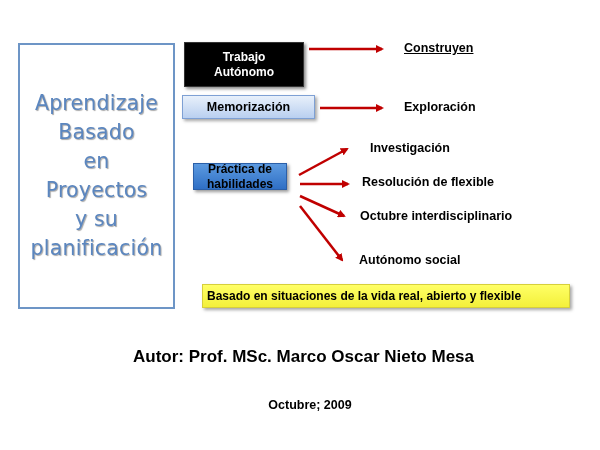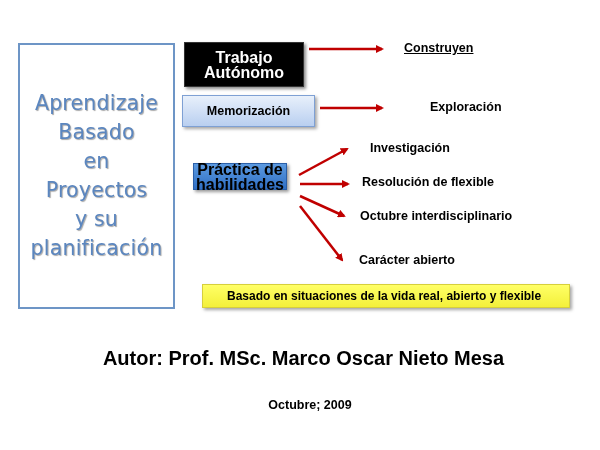--- a/index.html
+++ b/index.html
@@ -4,34 +4,34 @@
 <style>
   html, body { margin:0; padding:0; }
   body { width:600px; height:450px; background:#ffffff; position:relative; overflow:hidden;
          font-family:"Liberation Sans", sans-serif; }
   .abs { position:absolute; }
   .title-frame { left:18px; top:43px; width:157px; height:266px; border:2px solid #6d95c6; box-sizing:border-box;
                  display:flex; align-items:center; justify-content:center; text-align:center; }
   .title-text { color:#5b86bf; font-family:"DejaVu Sans", sans-serif; font-size:20.5px; line-height:29px;
                 text-shadow: 1px 1px 1px rgba(0,0,0,0.35), 0 0 2px #ffffff; white-space:pre-line; letter-spacing:0.2px;text-align:center; }
   .box { box-sizing:border-box; display:flex; align-items:center; justify-content:center; text-align:center;
-         font-weight:bold; font-size:16px; line-height:15px; }
+         font-weight:bold; font-size:12px; line-height:15px; }
   .box-black { left:184px; top:42px; width:120px; height:45px; background:#000; color:#fff;
                box-shadow:2px 2px 3px rgba(0,0,0,0.45); border:1px solid #333; }
-  .box-memo { left:182px; top:95px; width:133px; height:32px; color:#000;
+  .box-memo { left:182px; top:95px; width:133px; height:24px; color:#000;
               background:linear-gradient(#e8f0fb,#b9cff0); border:1px solid #7ea0d4;
               box-shadow:2px 2px 3px rgba(0,0,0,0.35); font-size:12.5px; }
   .box-practica { left:193px; top:163px; width:94px; height:27px; color:#000;
                   background:linear-gradient(#5c9ae0,#2f6fc5); border:1px solid #2b5fa8;
                   box-shadow:2px 2px 3px rgba(0,0,0,0.4); }
   .box-yellow { left:202px; top:284px; width:368px; height:24px; background:linear-gradient(#ffff66,#f3f03a);
                 border:1px solid #d6cf3c; box-shadow:2px 2px 3px rgba(0,0,0,0.35); color:#000;
-                justify-content:flex-start; padding-left:24px; font-size:12px; }
+                justify-content:flex-start; padding-left:4px; font-size:12px; }
   .label { font-weight:bold; font-size:12.5px; color:#000; white-space:nowrap; }
-  .footer-author { left:0; width:600px; top:347px; text-align:center; font-weight:bold; font-size:20px; color:#000; padding-right:12px; box-sizing:border-box;padding-left:19px;}
+  .footer-author { left:0; width:600px; top:347px; text-align:center; font-weight:bold; font-size:17px; color:#000; padding-right:12px; box-sizing:border-box;padding-left:19px;}
   .footer-date { left:0; width:600px; top:398px; text-align:center; font-weight:bold; font-size:12.5px; color:#000; padding-left:20px; box-sizing:border-box;}
   svg.arrows { position:absolute; left:0; top:0; width:600px; height:450px; pointer-events:none; }
 </style>
 </head>
 <body>
 
 <div class="abs title-frame">
   <div class="title-text">Aprendizaje
 Basado
 en
@@ -64,24 +64,24 @@
     <line x1="309" y1="49" x2="382" y2="49" marker-end="url(#ah)"></line>
     <line x1="320" y1="108" x2="382" y2="108" marker-end="url(#ah)"></line>
     <line x1="299" y1="175" x2="347" y2="149" marker-end="url(#ah)"></line>
     <line x1="300" y1="184" x2="348" y2="184" marker-end="url(#ah)"></line>
     <line x1="300" y1="196" x2="344" y2="216" marker-end="url(#ah)"></line>
     <line x1="300" y1="206" x2="342" y2="260" marker-end="url(#ah)"></line>
   </g>
 </svg>
 
 <div class="abs label" style="left:404px;top:41px;text-decoration:underline;">Construyen</div>
-<div class="abs label" style="left:404px;top:100px;margin-left:26px;">Exploración</div>
+<div class="abs label" style="left:404px;top:100px;">Exploración</div>
 <div class="abs label" style="left:370px;top:141px;">Investigación</div>
 <div class="abs label" style="left:362px;top:175px;">Resolución de flexible</div>
 <div class="abs label" style="left:360px;top:209px;">Octubre interdisciplinario</div>
-<div class="abs label" style="left:359px;top:253px;">Carácter abierto</div>
+<div class="abs label" style="left:359px;top:253px;">Autónomo social</div>
 
 <div class="abs box box-yellow">
   <span>Basado en situaciones de la vida real, abierto y flexible</span>
 </div>
 
 <div class="abs footer-author">Autor: Prof. MSc. Marco Oscar Nieto Mesa</div>
 <div class="abs footer-date">Octubre; 2009</div>
 
 </body></html>

